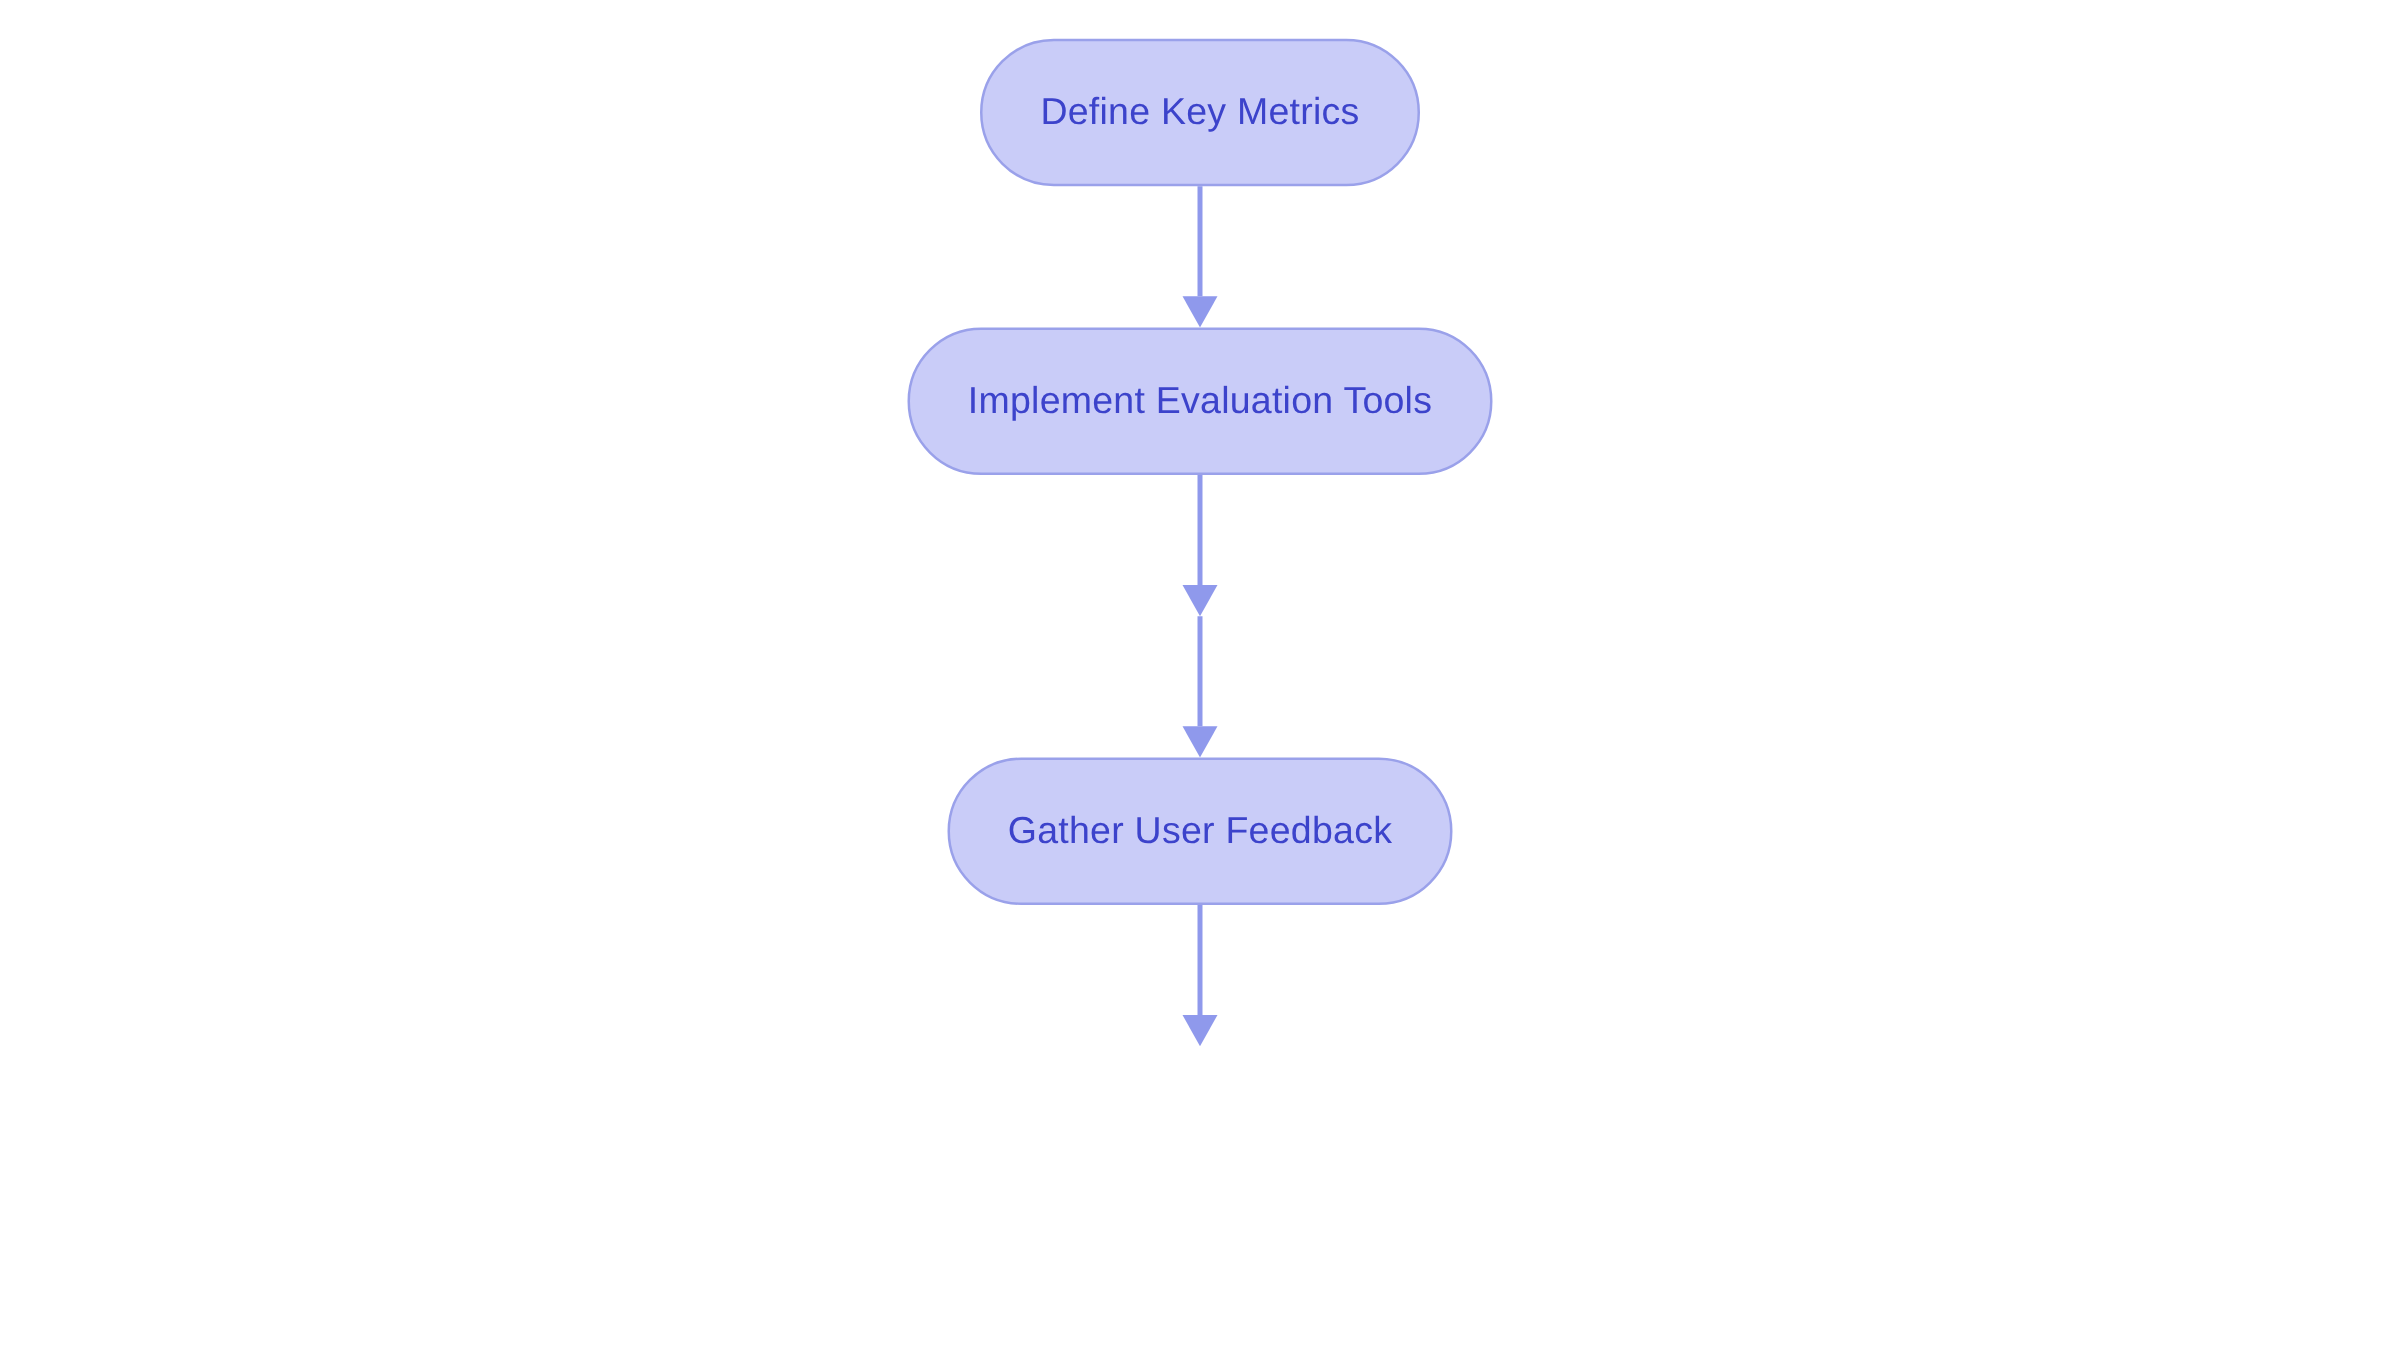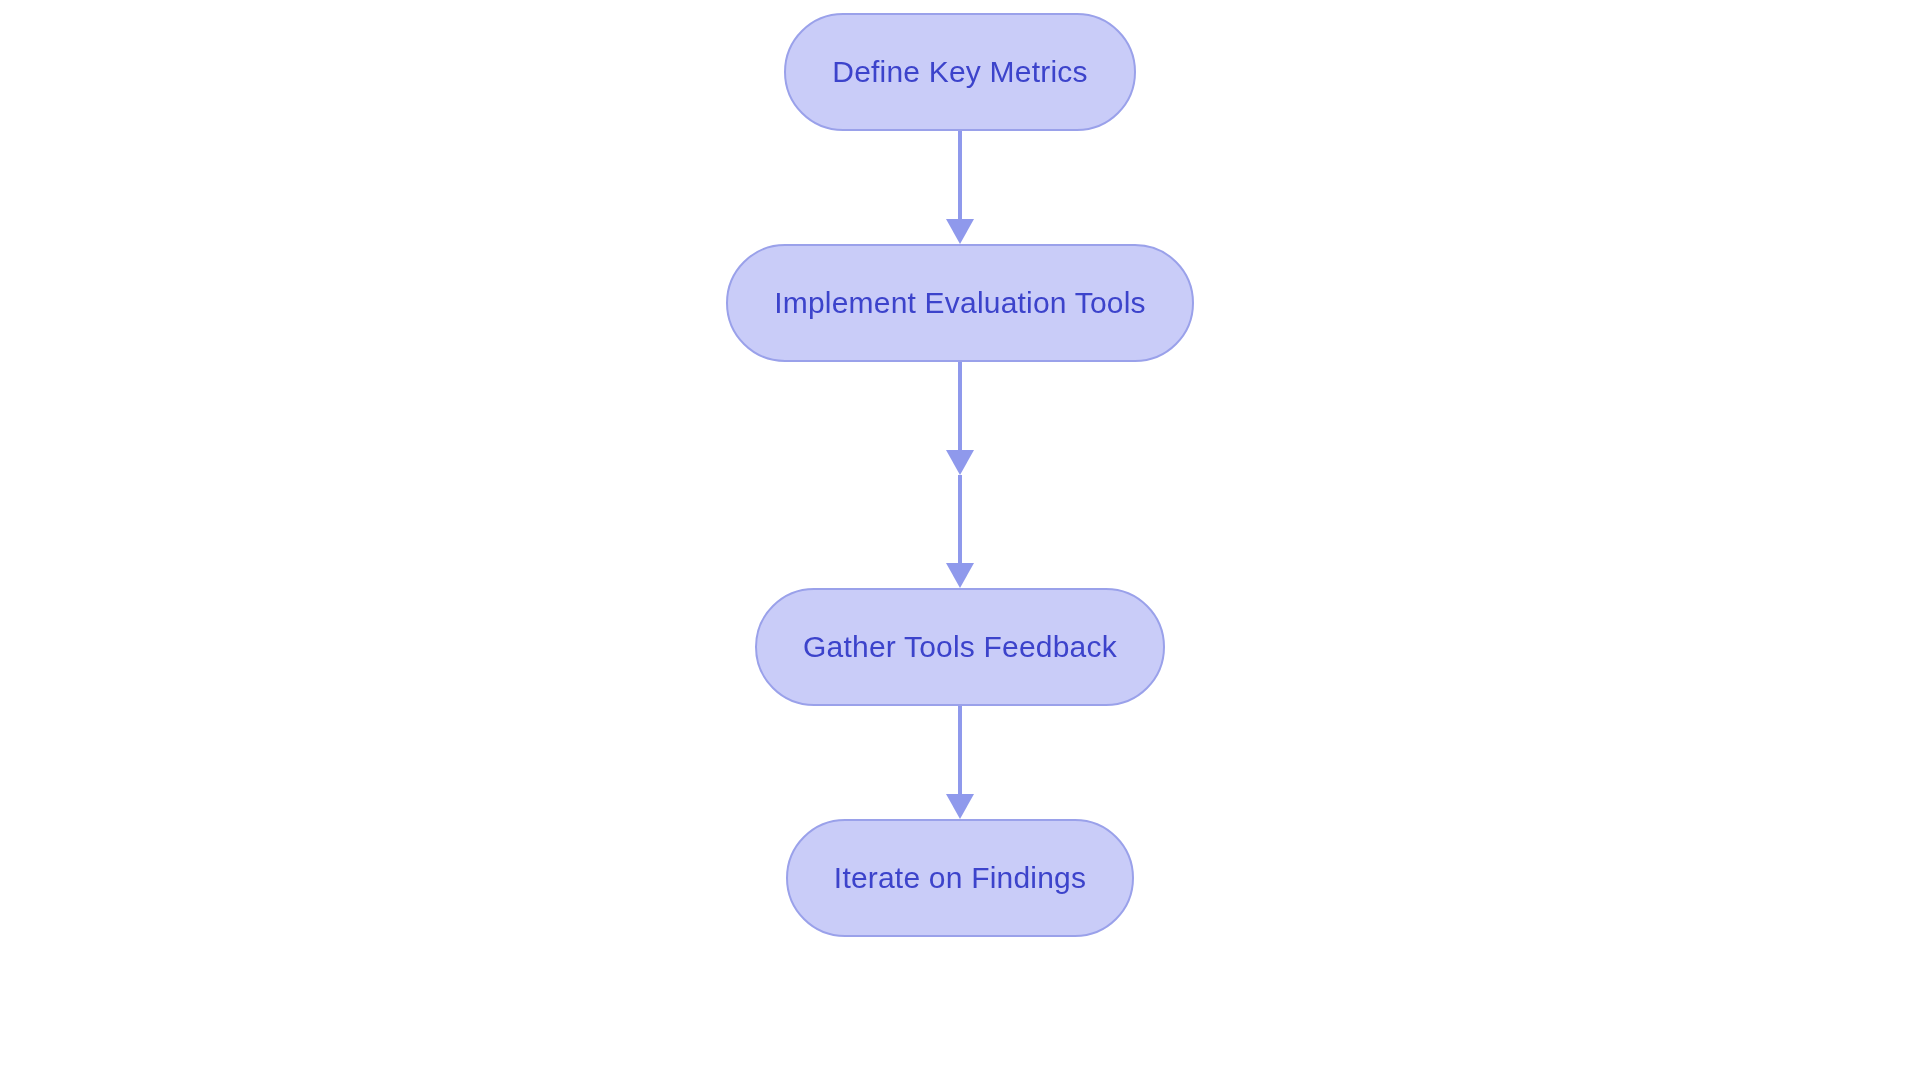--- a/index.html
+++ b/index.html
@@ -18,21 +18,21 @@
     overflow: hidden;
   }
   .canvas {
     position: absolute;
     top: 0; left: 0;
     width: 1920px;
     height: 1083px;
     display: flex;
     flex-direction: column;
     align-items: center;
-    padding-top: 13px;
+    padding-top: 31px;
   }
   .flow-node {
     height: 118px;
     min-width: 300px;
     padding: 0 46px;
     border-radius: 60px;
     background: var(--node-fill);
     border: 2px solid var(--node-border);
     display: flex;
     align-items: center;
@@ -89,25 +89,22 @@
     <div class="head"></div>
   </div>
 
 
   <div class="flow-arrow">
     <div class="line"></div>
     <div class="head"></div>
   </div>
 
   <div class="flow-node">
-    <span class="label">Gather Tools Feedback</span>
+    <span class="label">Gather User Feedback</span>
   </div>
 
   <div class="flow-arrow">
     <div class="line"></div>
     <div class="head"></div>
   </div>
 
-  <div class="flow-node">
-    <span class="label">Iterate on Findings</span>
-  </div>
 
 </div>
 
 </body></html>

